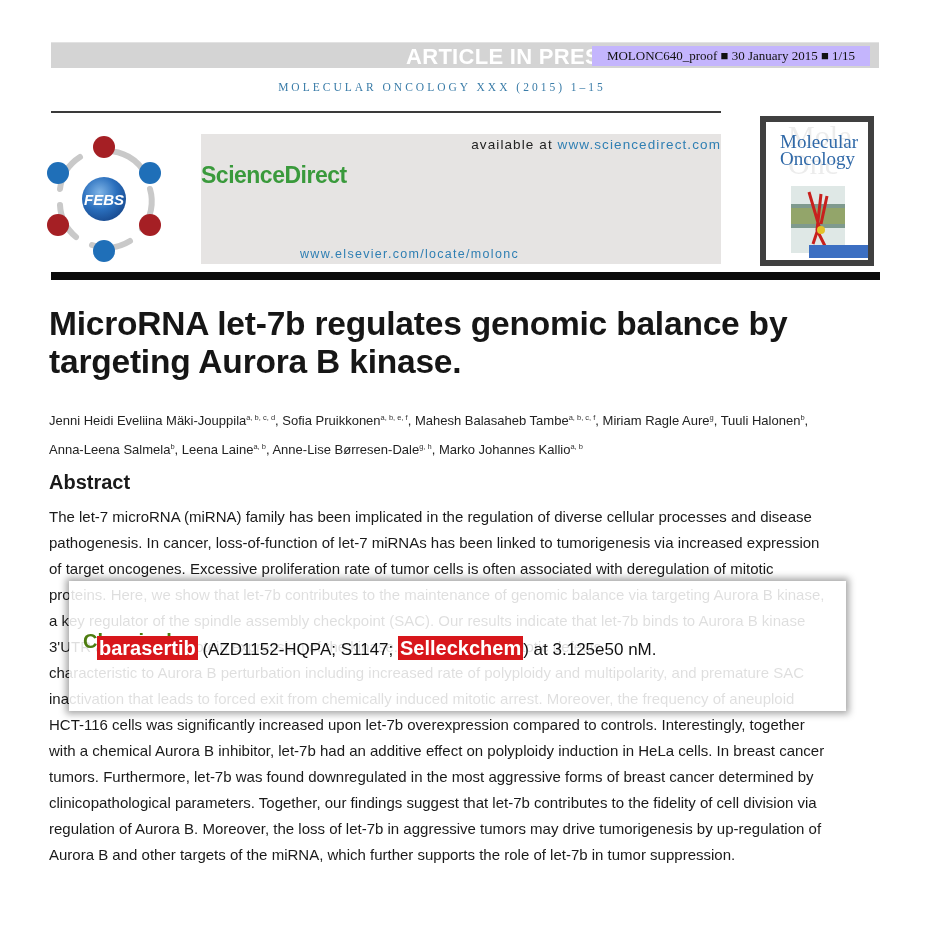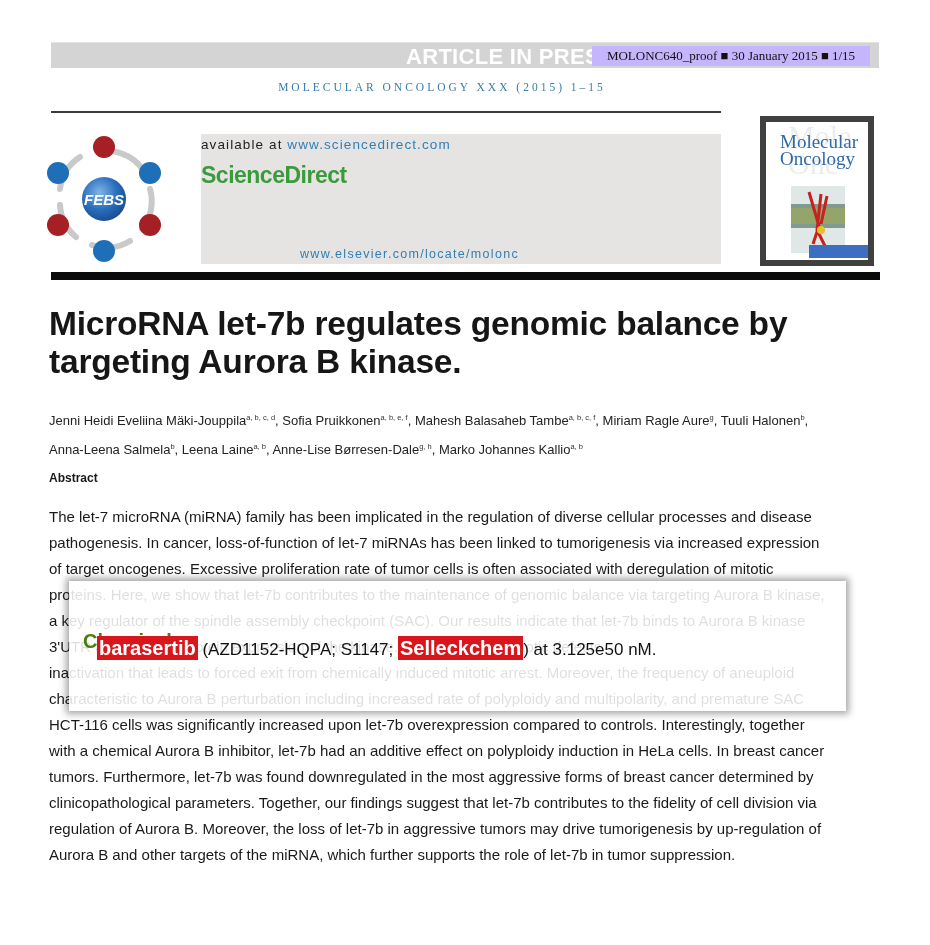--- a/index.html
+++ b/index.html
@@ -30,21 +30,21 @@
       position: absolute; left: 51px; top: 111px; width: 670px; height: 2px; background: #3a3a3a;
     }
 
     .febs-logo { position: absolute; left: 46px; top: 133px; width: 116px; height: 130px; }
 
     .sd-box {
       position: absolute; left: 201px; top: 134px; width: 520px; height: 130px;
       background: #e6e4e3;
     }
     .sd-available {
-      position: absolute; left: 0; width: 520px; top: 3px; text-align: left;
+      position: absolute; left: 0; width: 520px; top: 3px; text-align: right;
       font-size: 13.5px; letter-spacing: 1.1px; color: #222;
     }
     .sd-available .link { color: #2f7fb3; }
     .sd-brand {
       position: absolute; left: 0; width: 520px; top: 28px; text-align: left;
       font-size: 23px; font-weight: bold; color: #3a9a3c; letter-spacing: -0.5px;
     }
     .sd-url {
       position: absolute; left: 0; width: 417px; top: 113px; text-align: center;
       font-size: 12.5px; letter-spacing: 1.3px; color: #2f7fb3;
@@ -78,21 +78,21 @@
       letter-spacing: -0.2px;
     }
 
     .authors {
       position: absolute; left: 49px; top: 405px; width: 850px;
       font-size: 13px; line-height: 26px; color: #222;
     }
     .authors sup { font-size: 7.5px; vertical-align: 5px; color: #333; }
 
     .abstract-heading {
-      position: absolute; left: 49px; top: 471px; font-size: 12px; font-weight: bold; color: #1a1a1a;
+      position: absolute; left: 49px; top: 471px; font-size: 20px; font-weight: bold; color: #1a1a1a;
     }
     .abstract-body {
       position: absolute; left: 49px; top: 504px; width: 842px;
       font-size: 15px; line-height: 26px; color: #1a1a1a;
     }
     .abstract-body .line { display: block; white-space: nowrap; height: 26px; }
 
     .popup {
       position: absolute; left: 69px; top: 581px; width: 777px; height: 130px;
       background: rgba(255,255,255,0.86);
@@ -187,22 +187,22 @@
 </div>
 
 <h2 class="abstract-heading">Abstract</h2>
 <div class="abstract-body">
   <span class="line">The let-7 microRNA (miRNA) family has been implicated in the regulation of diverse cellular processes and disease</span>
   <span class="line">pathogenesis. In cancer, loss-of-function of let-7 miRNAs has been linked to tumorigenesis via increased expression</span>
   <span class="line">of target oncogenes. Excessive proliferation rate of tumor cells is often associated with deregulation of mitotic</span>
   <span class="line">proteins. Here, we show that let-7b contributes to the maintenance of genomic balance via targeting Aurora B kinase,</span>
   <span class="line">a key regulator of the spindle assembly checkpoint (SAC). Our results indicate that let-7b binds to Aurora B kinase</span>
   <span class="line">3'UTR and reduces protein expression of the kinase. Let-7b induced mitotic defects</span>
+  <span class="line">characteristic to Aurora B perturbation including increased rate of polyploidy and multipolarity, and premature SAC</span>
   <span class="line">inactivation that leads to forced exit from chemically induced mitotic arrest. Moreover, the frequency of aneuploid</span>
-  <span class="line">characteristic to Aurora B perturbation including increased rate of polyploidy and multipolarity, and premature SAC</span>
   <span class="line">HCT-116 cells was significantly increased upon let-7b overexpression compared to controls. Interestingly, together</span>
   <span class="line">with a chemical Aurora B inhibitor, let-7b had an additive effect on polyploidy induction in HeLa cells. In breast cancer</span>
   <span class="line">tumors. Furthermore, let-7b was found downregulated in the most aggressive forms of breast cancer determined by</span>
   <span class="line">clinicopathological parameters. Together, our findings suggest that let-7b contributes to the fidelity of cell division via</span>
   <span class="line">regulation of Aurora B. Moreover, the loss of let-7b in aggressive tumors may drive tumorigenesis by up-regulation of</span>
   <span class="line">Aurora B and other targets of the miRNA, which further supports the role of let-7b in tumor suppression.</span>
 </div>
 
 <div class="popup">
   <div class="popup-title">Chemicals</div>

